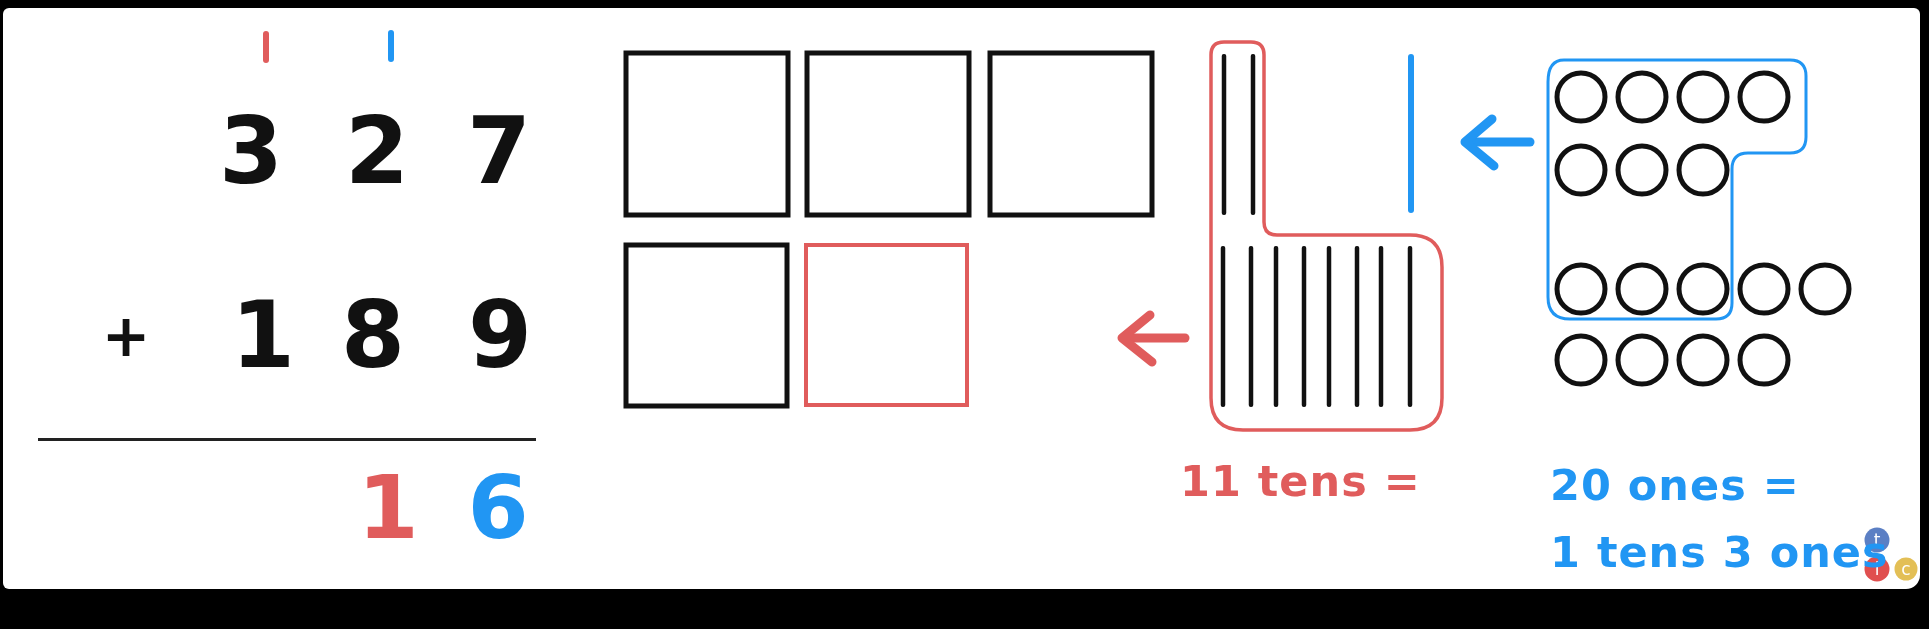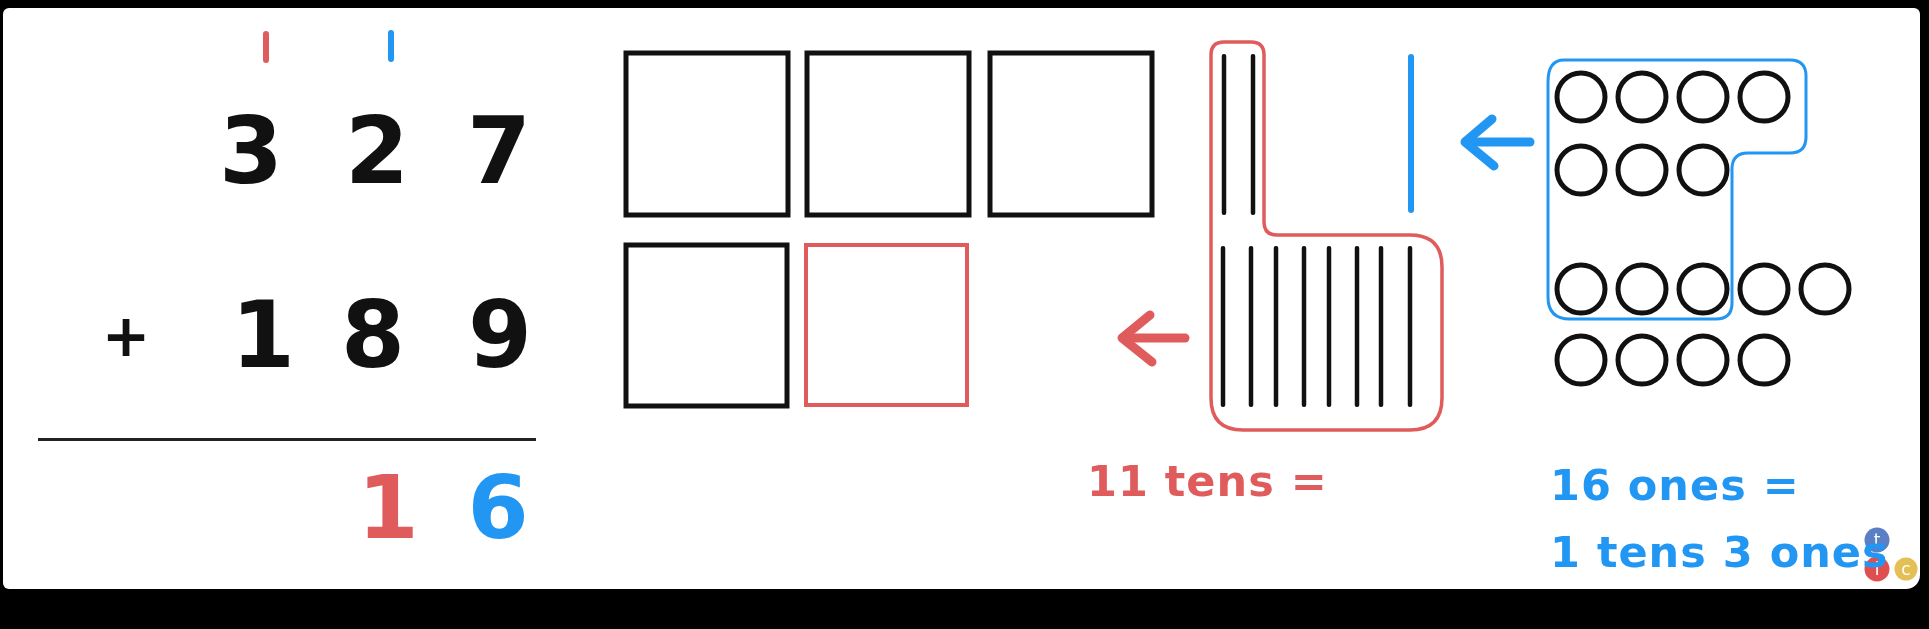--- a/index.html
+++ b/index.html
@@ -80,25 +80,25 @@
         <text x="1877" y="546" text-anchor="middle" fill="#fff" font-size="17" font-family="DejaVu Sans, sans-serif">t</text>
         <circle cx="1877" cy="569" r="12.5" fill="#e04f4f"></circle>
         <text x="1877" y="575" text-anchor="middle" fill="#fff" font-size="17" font-family="DejaVu Sans, sans-serif">l</text>
         <circle cx="1906" cy="569" r="11.5" fill="#e3bf56"></circle>
         <text x="1906" y="575" text-anchor="middle" fill="#fff" font-size="17" font-family="DejaVu Sans, sans-serif">c</text>
       </g>
   </svg>
 
   <div id="texts">
 
-    <div class="label-block" id="tens-label" style="left: 1087px; top: 448px; color: rgb(224, 92, 92);">
+    <div class="label-block" id="tens-label" style="left: 1180px; top: 448px; color: rgb(224, 92, 92);">
       <div>11 tens =</div>
     </div>
     <div class="label-block" id="ones-label" style="left: 1550px; top: 452px; color: rgb(33, 150, 243);">
-      <div>16 ones =</div>
+      <div>20 ones =</div>
       <div>1 tens 3 ones</div>
     </div>
   <div class="tick" style="left: 263px; top: 31px; background: rgb(224, 92, 92);"></div>
       <div class="tick" style="left: 388px; top: 30px; background: rgb(33, 150, 243);"></div>
       <div class="digit" style="left: 251px; top: 152px;">3</div>
       <div class="digit" style="left: 377px; top: 152px;">2</div>
       <div class="digit" style="left: 499px; top: 152px;">7</div>
       <div class="digit plus" style="left: 126px; top: 336px;">+</div>
       <div class="digit" style="left: 263px; top: 336px;">1</div>
       <div class="digit" style="left: 373px; top: 336px;">8</div>

